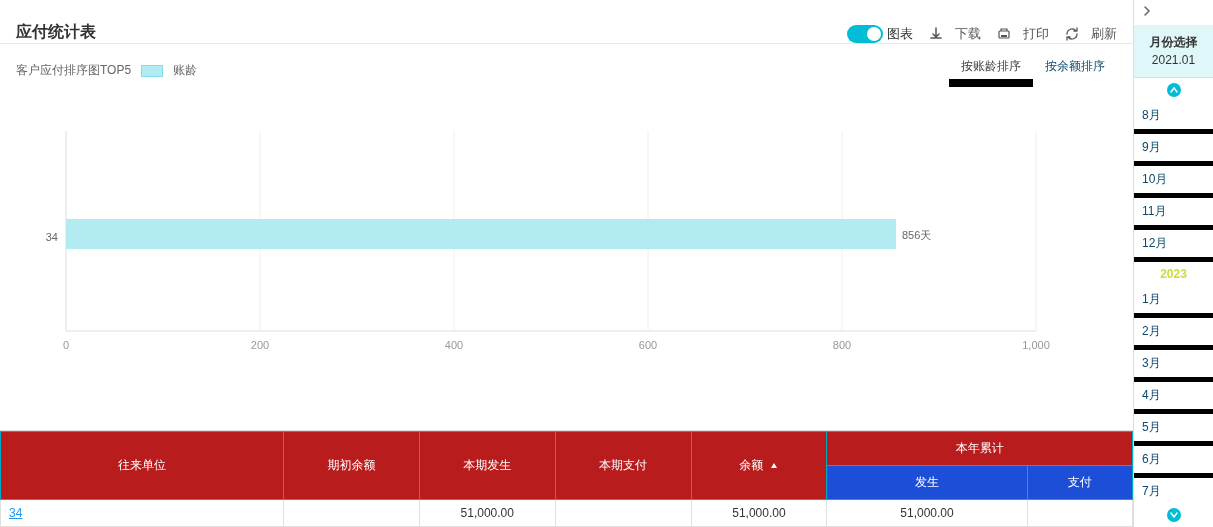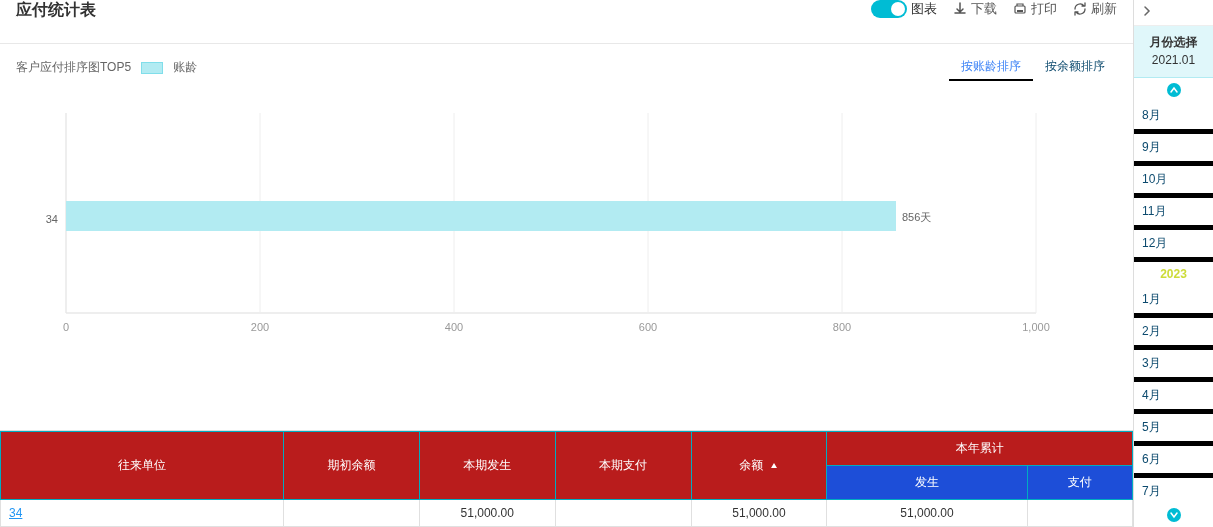--- a/index.html
+++ b/index.html
@@ -4,36 +4,36 @@
   <style>
     * { box-sizing: border-box; margin: 0; padding: 0; font-family: 'Microsoft YaHei', Arial, sans-serif; }
     body { background: #f5f5f5; font-size: 13px; color: #333; }
 
     .app-container { width: 1213px; height: 527px; display: flex; flex-direction: row; background: #fff; overflow: hidden; }
 
     
     .main-content { flex: 1; display: flex; flex-direction: column; overflow: hidden; }
 
     
-    .header { height: 44px; background: #fff; display: flex; align-items: flex-start; justify-content: space-between; padding: 0 16px; border-bottom: 1px solid #e8e8e8; }
+    .header { height: 44px; background: #fff; display: flex; align-items: flex-end; justify-content: space-between; padding: 0 16px; border-bottom: 1px solid #e8e8e8; }
     .header-title { font-size: 16px; font-weight: bold; color: #333; }
     .header-actions { display: flex; align-items: center; gap: 16px; }
     .toggle-switch { display: flex; align-items: center; gap: 4px; }
     .toggle-track { width: 36px; height: 18px; background: #00bcd4; border-radius: 9px; position: relative; cursor: pointer; }
     .toggle-thumb { width: 14px; height: 14px; background: #fff; border-radius: 50%; position: absolute; top: 2px; right: 2px; }
-    .action-btn { display: flex; align-items: center; gap: 4px; cursor: pointer; color: #555; font-size: 13px; }
+    .action-btn { display: flex; align-items: center; gap: 12px; cursor: pointer; color: #555; font-size: 13px; }
 
     
     .chart-area { flex: 1; background: #fff; padding: 10px 16px; overflow: hidden; }
-    .chart-header { display: flex; align-items: center; justify-content: space-between; margin-bottom: 12px; }
+    .chart-header { display: flex; align-items: center; justify-content: space-between; margin-bottom: 24px; }
     .chart-legend { display: flex; align-items: center; gap: 10px; font-size: 12px; color: #666; }
     .legend-box { width: 22px; height: 12px; background: #b2ebf2; border: 1px solid #80deea; }
     .chart-tabs { display: flex; gap: 0; }
     .chart-tab { padding: 4px 12px; font-size: 12px; cursor: pointer; color: #0c4a6e; border-bottom: 2px solid transparent; }
-    .chart-tab.active { color: #3b82f6; border-bottom: 2px solid #000000; }
+    .chart-tab.active { color: #404040; border-bottom: 8px solid #000000; }
     .chart-body { position: relative; height: 280px; }
 
     
     .table-area { border-top: 1px solid #ddd; }
     .table-wrapper { overflow-x: auto; }
     table { width: 100%; border-collapse: collapse; }
     thead tr th { background: #b91c1c; color: #fff; text-align: center; padding: 8px 6px; font-size: 12px; font-weight: normal; border: 1px solid #00acc1; }
     thead tr.sub-header th { background: #1d4ed8; }
     tbody tr td { border: 1px solid #e0e0e0; padding: 6px 8px; font-size: 12px; text-align: center; background: #fff; }
     tbody tr td.link { color: #2196f3; text-decoration: underline; cursor: pointer; text-align: left; }

